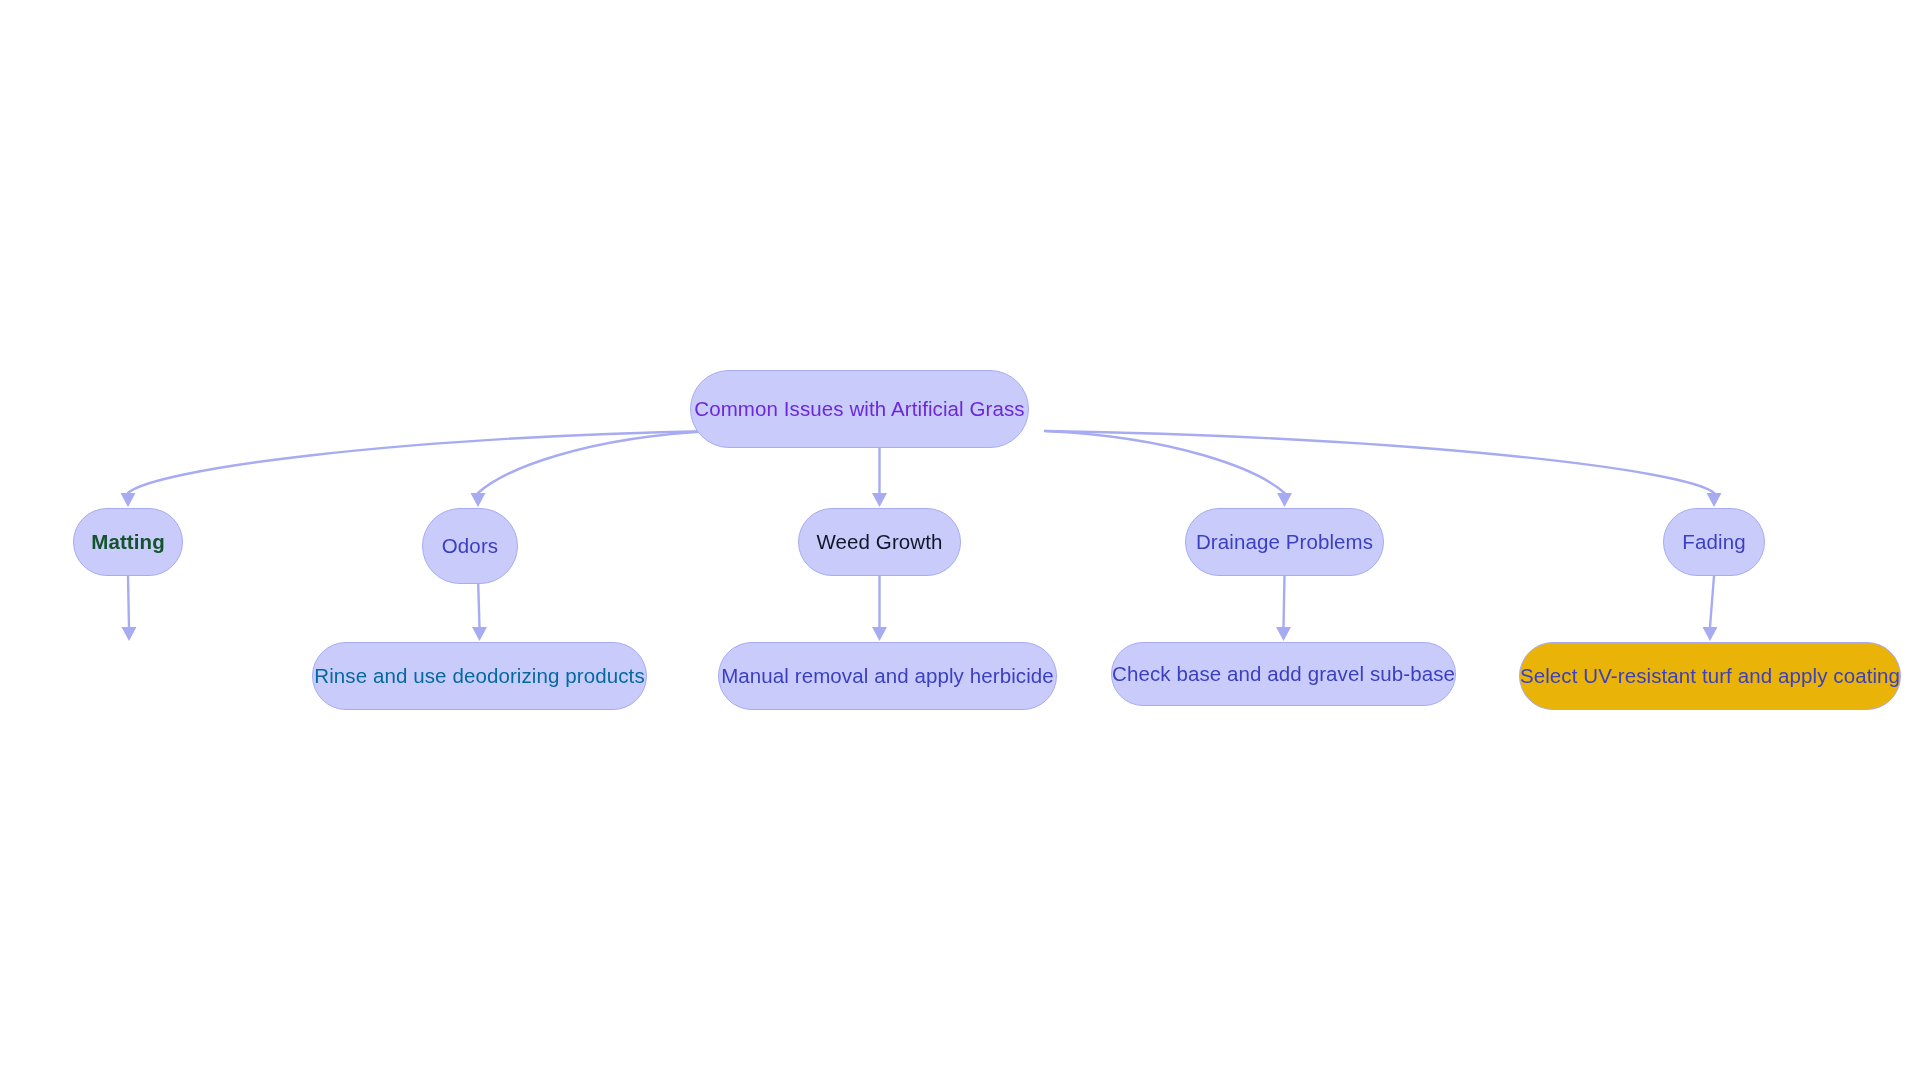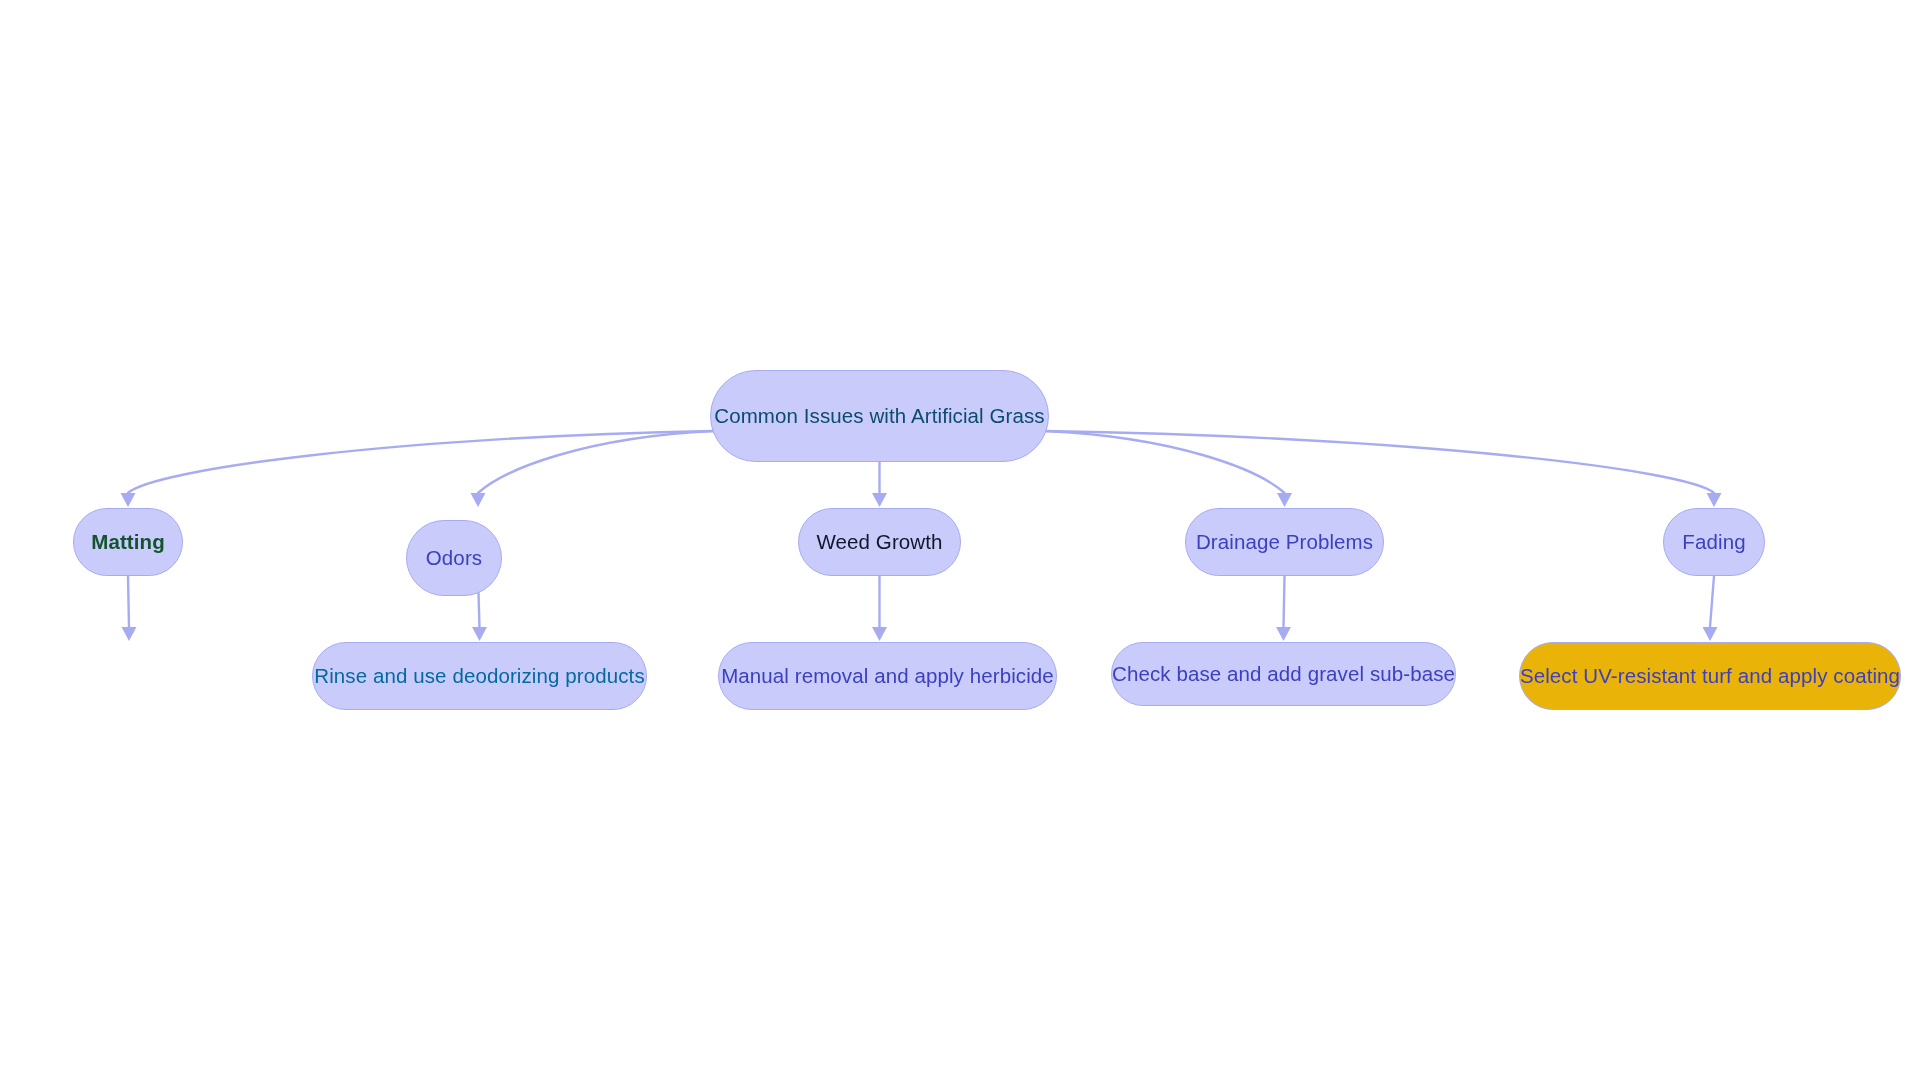--- a/index.html
+++ b/index.html
@@ -80,28 +80,28 @@
         <path d="M 1277 493 L 1292 493 L 1284.5 507 Z" fill="#a7abf2"></path>
         <path d="M 1706.5 493 L 1721.5 493 L 1714 507 Z" fill="#a7abf2"></path>
         <path d="M 121.5 627 L 136.5 627 L 129 641 Z" fill="#a7abf2"></path>
         <path d="M 472 627 L 487 627 L 479.5 641 Z" fill="#a7abf2"></path>
         <path d="M 872 627 L 887 627 L 879.5 641 Z" fill="#a7abf2"></path>
         <path d="M 1276 627 L 1291 627 L 1283.5 641 Z" fill="#a7abf2"></path>
         <path d="M 1702.5 627 L 1717.5 627 L 1710 641 Z" fill="#a7abf2"></path>
       </g>
   </svg>
 
-  <div class="node node-root" id="n-root" style="left: 710px; top: 370px; width: 339px; height: 92px; background: rgb(201, 204, 251); border-color: rgb(167, 171, 242); color: #0c4a6e;">
+  <div class="node node-root" id="n-root" style="left: 690px; top: 370px; width: 339px; height: 78px; background: rgb(201, 204, 251); border-color: rgb(167, 171, 242); color: #6d28d9;">
     <span class="node-label">Common Issues with Artificial Grass</span>
   </div>
 
   <div class="node node-category" id="n-matting" style="left: 73px; top: 508px; width: 110px; height: 68px; background: rgb(201, 204, 251); border-color: rgb(167, 171, 242); color: #14532d; font-weight: bold;">
     <span class="node-label">Matting</span>
   </div>
-  <div class="node node-category" id="n-odors" style="left: 406px; top: 508px; width: 96px; height: 76px; background: rgb(201, 204, 251); border-color: rgb(167, 171, 242); color: rgb(59, 63, 192); margin-top: 12px;">
+  <div class="node node-category" id="n-odors" style="left: 422px; top: 508px; width: 96px; height: 76px; background: rgb(201, 204, 251); border-color: rgb(167, 171, 242); color: rgb(59, 63, 192);">
     <span class="node-label">Odors</span>
   </div>
   <div class="node node-category" id="n-weed" style="left: 798px; top: 508px; width: 163px; height: 68px; background: rgb(201, 204, 251); border-color: rgb(167, 171, 242); color: #0f172a;">
     <span class="node-label">Weed Growth</span>
   </div>
   <div class="node node-category" id="n-drainage" style="left: 1185px; top: 508px; width: 199px; height: 68px; background: rgb(201, 204, 251); border-color: rgb(167, 171, 242); color: rgb(59, 63, 192);">
     <span class="node-label">Drainage Problems</span>
   </div>
   <div class="node node-category" id="n-fading" style="left: 1663px; top: 508px; width: 102px; height: 68px; background: rgb(201, 204, 251); border-color: rgb(167, 171, 242); color: rgb(59, 63, 192);">
     <span class="node-label">Fading</span>

